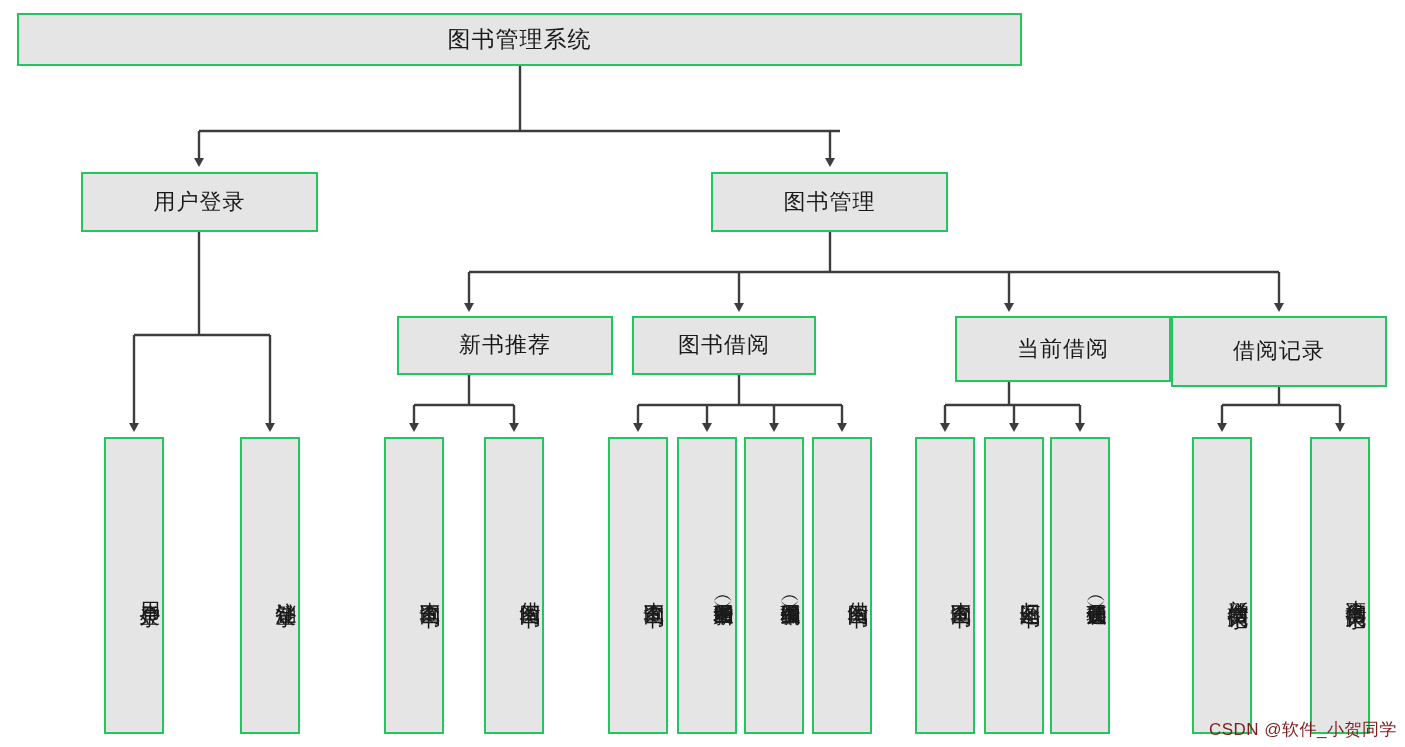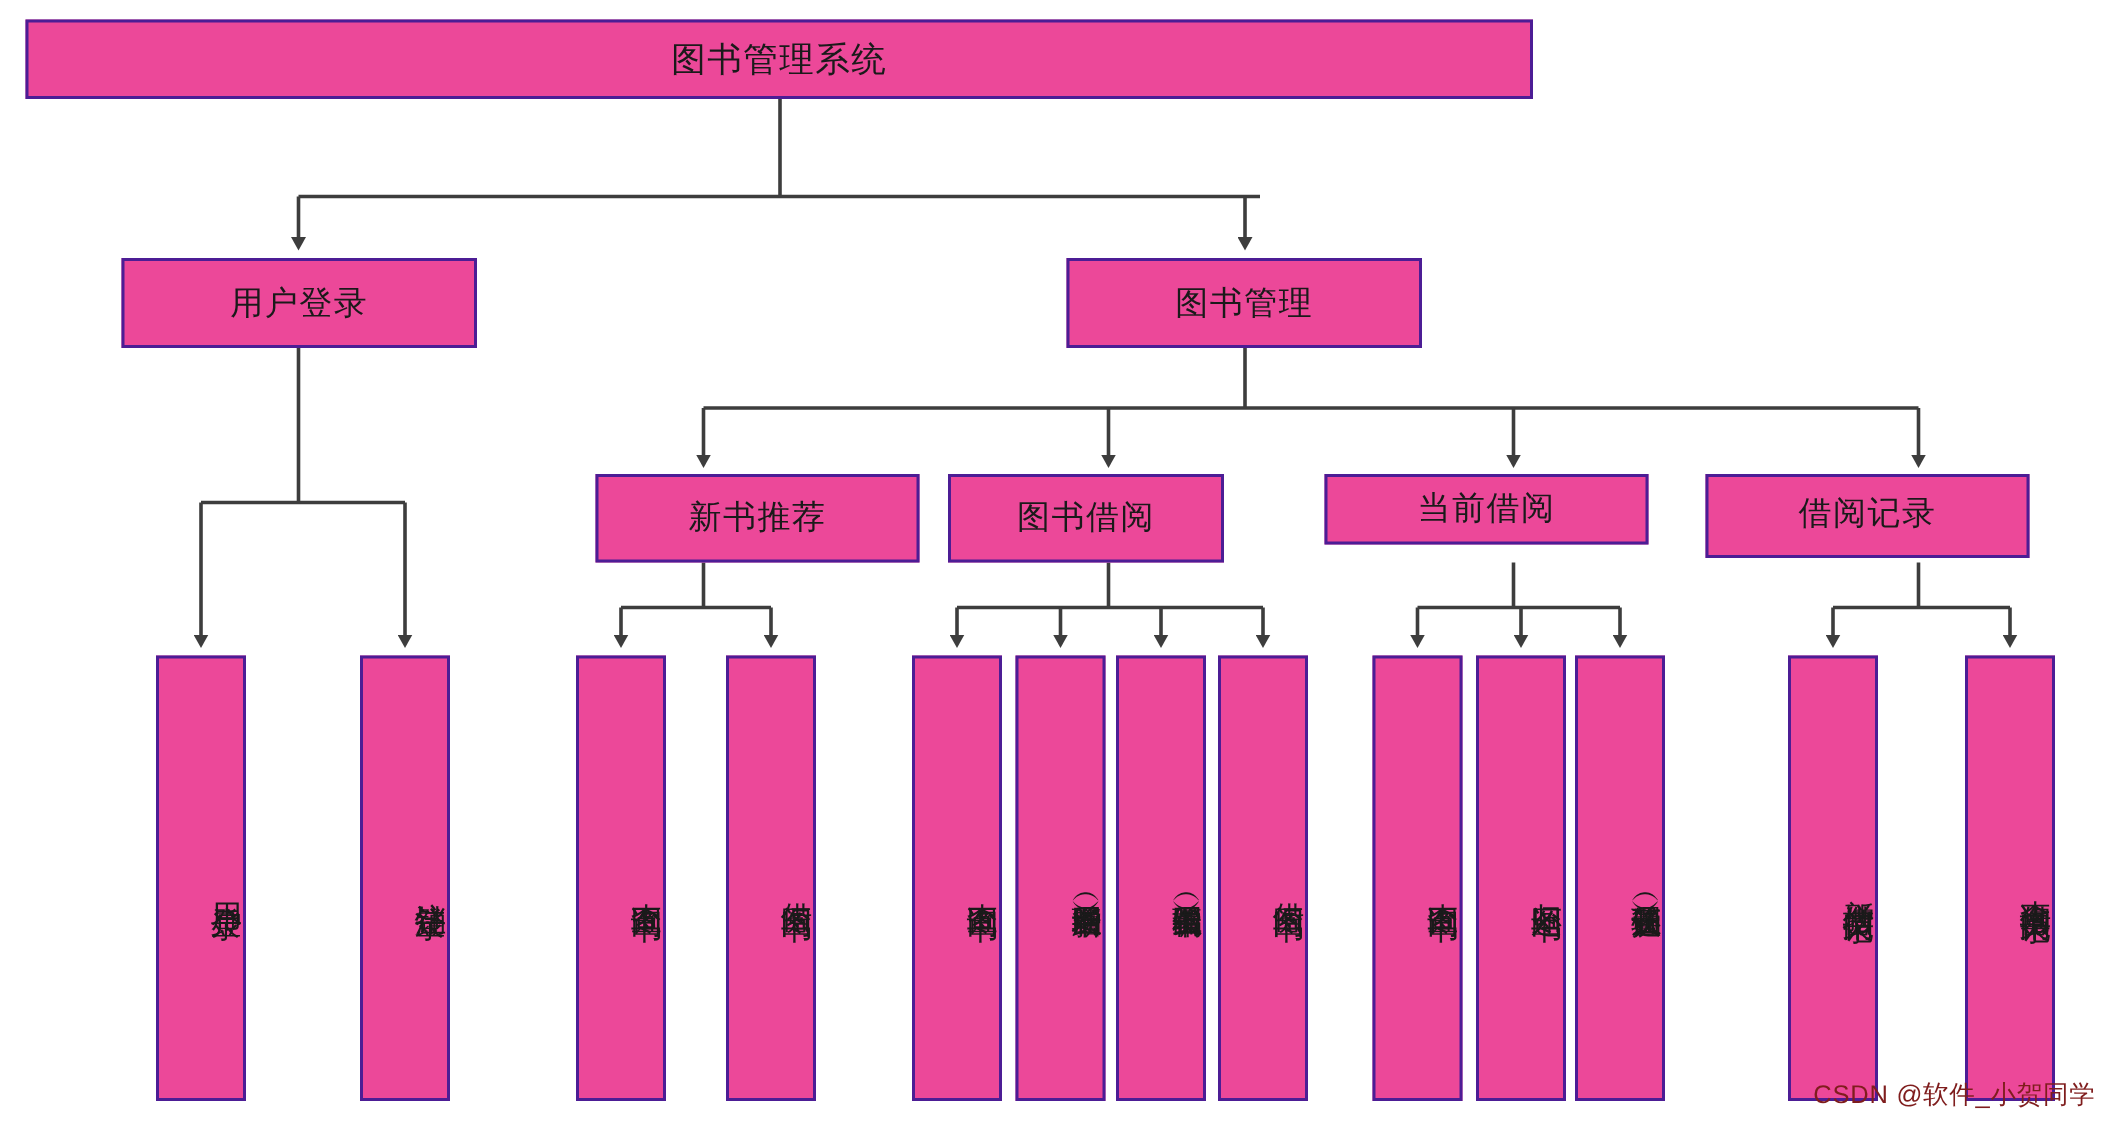--- a/index.html
+++ b/index.html
@@ -20,22 +20,22 @@
   #edges-layer {
     position: absolute;
     left: 0;
     top: 0;
     width: 1405px;
     height: 747px;
   }
   .node {
     position: absolute;
     box-sizing: border-box;
-    border: 2px solid #4c1d95;
-    background: #ec4899;
+    border: 2px solid #22c55e;
+    background: #e5e5e5;
     display: flex;
     align-items: center;
     justify-content: center;
     color: #1a1a1a;
   }
   .node-h {
     font-size: 22px;
     letter-spacing: 1px;
     line-height: 1.1;
   }
@@ -123,22 +123,22 @@
     </g>
   </svg>
 
   <div class="node node-h root" style="left:17px; top:13px; width:1005px; height:53px;">图书管理系统</div>
 
   <div class="node node-h" style="left:81px; top:172px; width:237px; height:60px;">用户登录</div>
   <div class="node node-h" style="left:711px; top:172px; width:237px; height:60px;">图书管理</div>
 
   <div class="node node-h" style="left:362px; top:316px; width:216px; height:59px;margin-left:35px;">新书推荐</div>
   <div class="node node-h" style="left:632px; top:316px; width:184px; height:59px;">图书借阅</div>
-  <div class="node node-h" style="left:883px; top:316px; width:216px; height:47px;">当前借阅</div>
-  <div class="node node-h" style="left:1137px; top:316px; width:216px; height:56px;font-family:Liberation Mono, monospace;">借阅记录</div>
+  <div class="node node-h" style="left:955px; top:316px; width:216px; height:66px;">当前借阅</div>
+  <div class="node node-h" style="left:1171px; top:316px; width:216px; height:71px;">借阅记录</div>
 
   <div class="node node-v" style="left:104px; top:437px; width:60px; height:297px;">用户登录</div>
   <div class="node node-v" style="left:240px; top:437px; width:60px; height:297px;">注销登录</div>
 
   <div class="node node-v" style="left:384px; top:437px; width:60px; height:297px;">查询图书</div>
   <div class="node node-v" style="left:484px; top:437px; width:60px; height:297px;">借阅图书</div>
 
   <div class="node node-v" style="left:608px; top:437px; width:60px; height:297px;">查询图书</div>
   <div class="node node-v tall-text" style="left:677px; top:437px; width:60px; height:297px;">新增图书（管理员）</div>
   <div class="node node-v tall-text" style="left:744px; top:437px; width:60px; height:297px;">编辑图书（管理员）</div>

